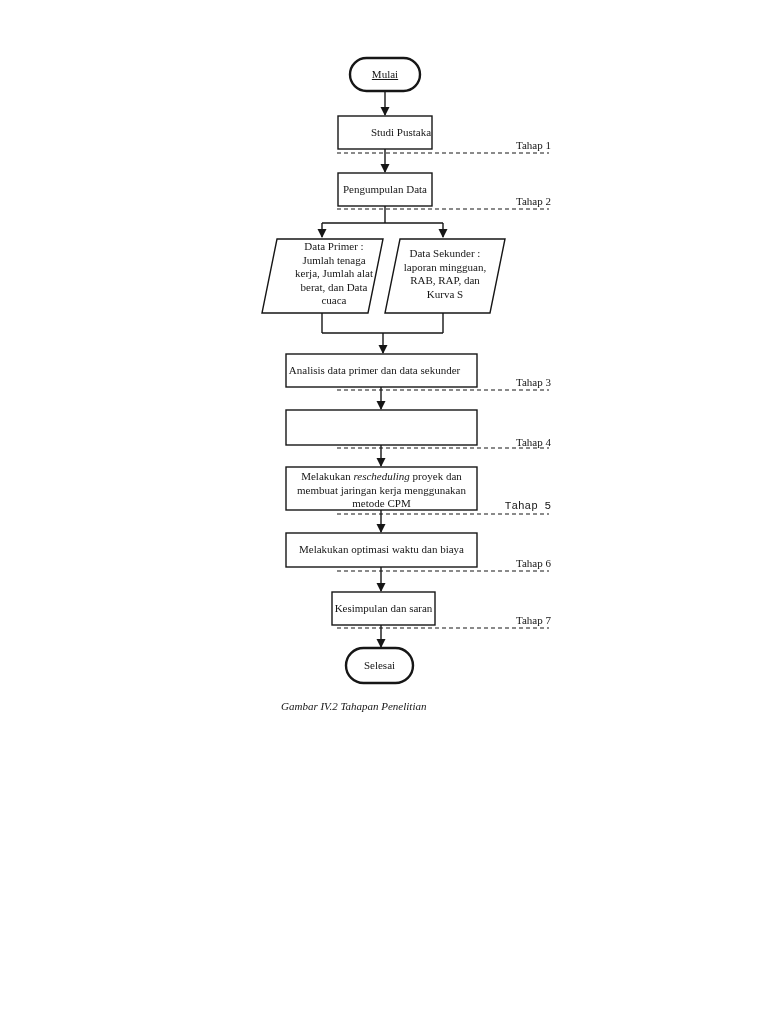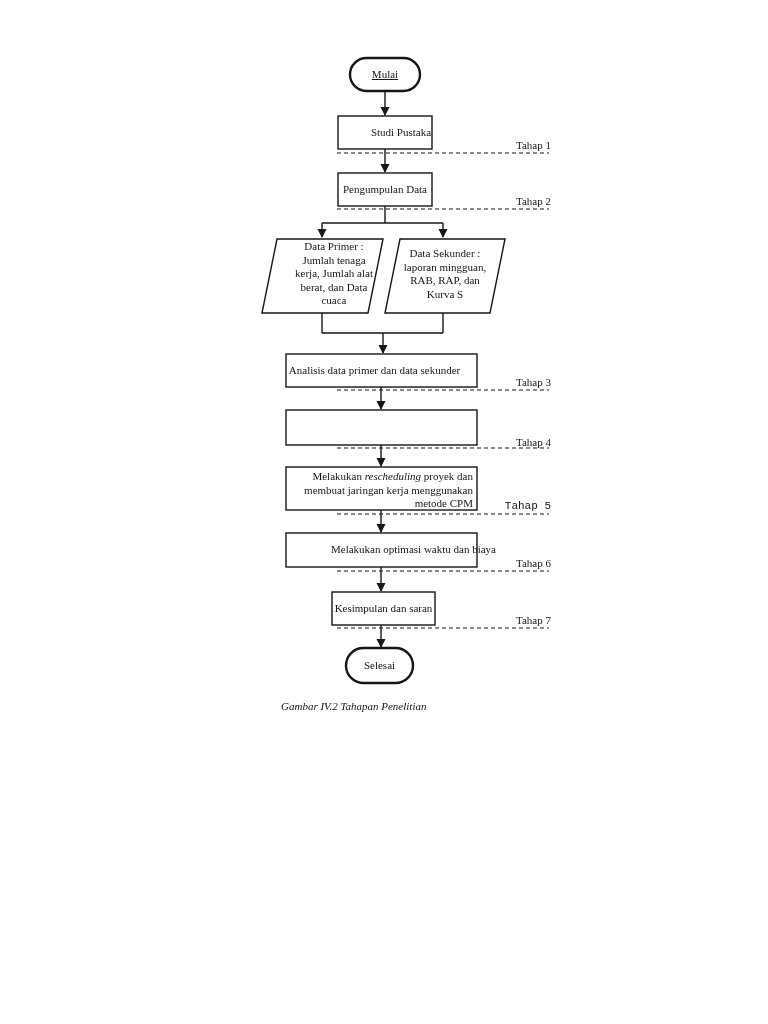--- a/index.html
+++ b/index.html
@@ -118,23 +118,23 @@
 cuaca</div>
 
   <div class="node-label" style="left:391px; top:244px; width:108px; height:60px;">Data Sekunder :
 laporan mingguan,
 RAB, RAP, dan
 Kurva S</div>
 
   <div class="node-label" style="left:279px; top:354px; width:191px; height:33px;">Analisis data primer dan data sekunder</div>
 
 
-  <div class="node-label" style="left:290px; top:467px; width:183px; height:43px; display:block; padding-top:3px;text-align:right;"><span>Melakukan </span><span class="italic">rescheduling</span><span> proyek dan membuat jaringan kerja menggunakan metode CPM</span></div>
+  <div class="node-label" style="left:290px; top:467px; width:183px; height:43px; display:block; padding-top:3px;"><span>Melakukan </span><span class="italic">rescheduling</span><span> proyek dan membuat jaringan kerja menggunakan metode CPM</span></div>
 
-  <div class="node-label" style="left:286px; top:533px; width:191px; height:34px;margin-left:32px;">Melakukan optimasi waktu dan biaya</div>
+  <div class="node-label" style="left:286px; top:533px; width:191px; height:34px;">Melakukan optimasi waktu dan biaya</div>
 
   <div class="node-label" style="left:332px; top:592px; width:103px; height:33px;">Kesimpulan dan saran</div>
 
   <div class="node-label" style="left:346px; top:648px; width:67px;  height:35px;">Selesai</div>
 
   <div class="stage-label" style="top:139px;">Tahap 1</div>
   <div class="stage-label" style="top:195px;">Tahap 2</div>
   <div class="stage-label" style="top:376px;">Tahap 3</div>
   <div class="stage-label" style="top:436px;">Tahap 4</div>
   <div class="stage-label" style="top:500px;font-family:Liberation Mono, monospace;">Tahap 5</div>

